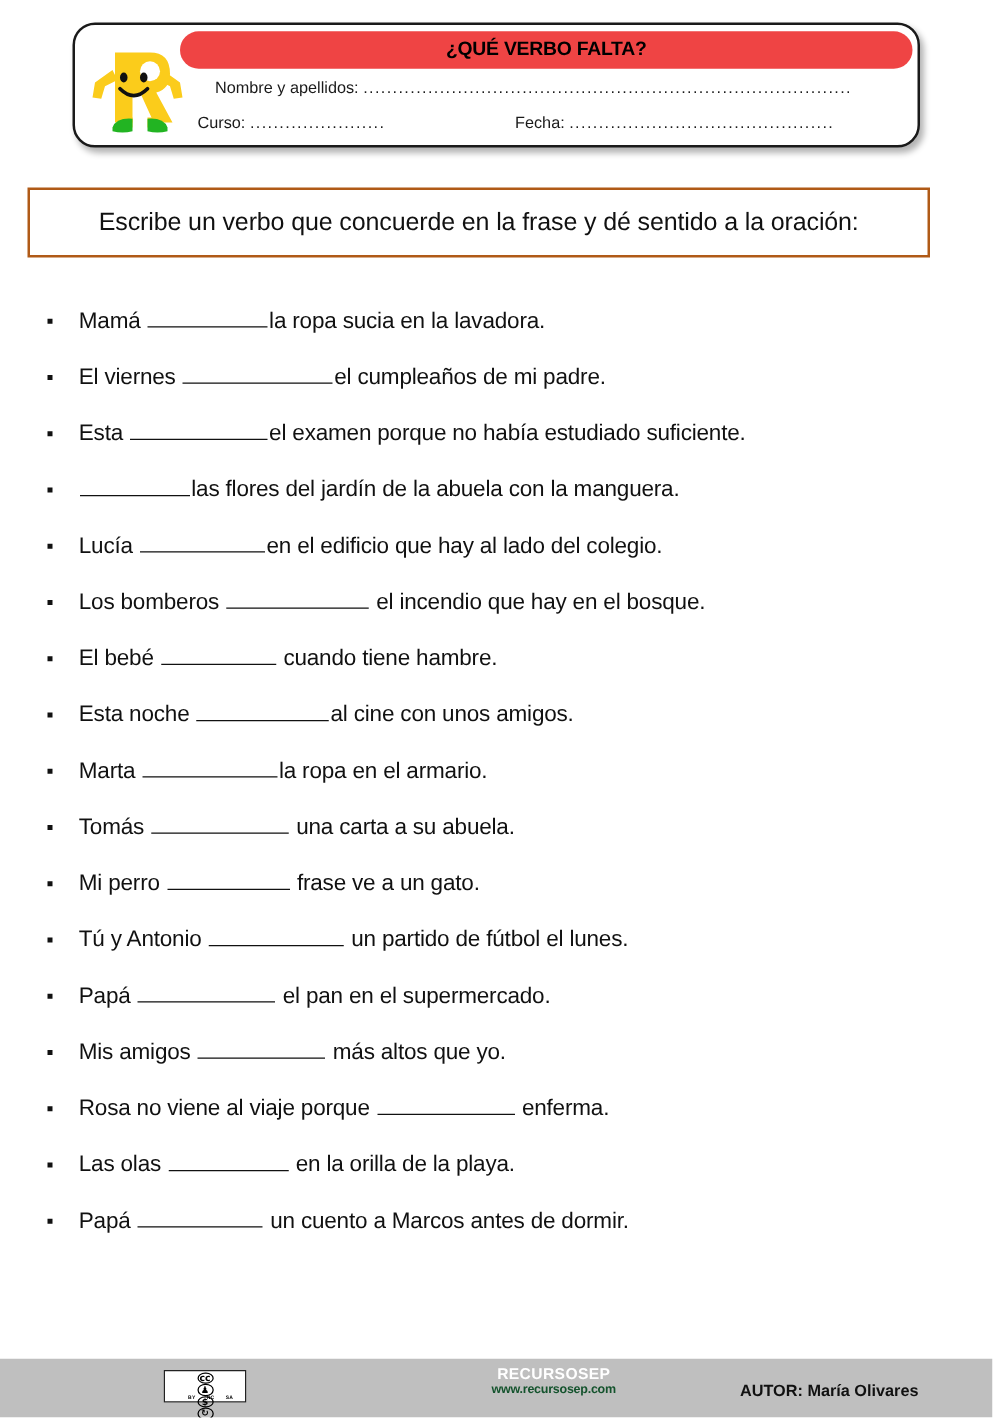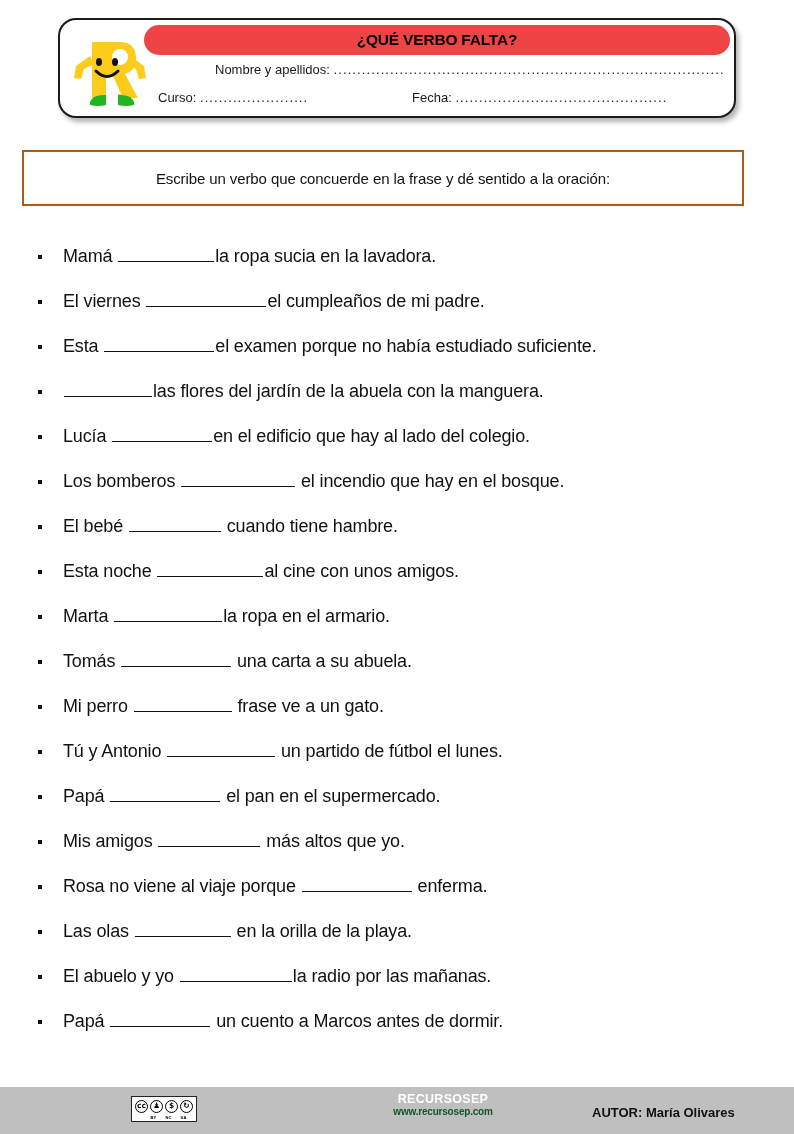--- a/index.html
+++ b/index.html
@@ -54,21 +54,21 @@
     letter-spacing: -0.2px;
     color: #000;
   }
   .field-row {
     position: absolute;
     font-size: 13px;
     color: #1a1a1a;
     white-space: nowrap;
     overflow: hidden;
   }
-  .field-row.name { left: 112px; top: 42px; width: 556px; margin-left: 43px; }
+  .field-row.name { left: 112px; top: 42px; width: 556px; }
   .field-row.curso { left: 98px; top: 70px; width: 250px; }
   .field-row.fecha { left: 352px; top: 70px; width: 316px; }
   .dots {
     letter-spacing: 1.1px;
     font-size: 13px;
   }
 
   
   .instruction-box {
     position: absolute;
@@ -77,21 +77,21 @@
     width: 722px;
     height: 56px;
     border: 2px solid #b05a17;
     background: #ffffff;
     box-sizing: border-box;
     display: flex;
     align-items: center;
     justify-content: center;
   }
   .instruction-box span {
-    font-size: 15px;
+    font-size: 20px;
     color: #111;
     letter-spacing: -0.1px;
   }
 
   
   .exercise-list {
     position: absolute;
     left: 30px;
     top: 234px;
     width: 740px;
@@ -147,20 +147,21 @@
     flex-direction: column;
     justify-content: center;
     box-sizing: border-box;
   }
   .cc-icons {
     display: flex;
     align-items: center;
     justify-content: space-around;
     height: 17px;
     padding: 0 2px;
+    flex-direction: column;
   }
   .cc-circle {
     width: 13px;
     height: 13px;
     border: 1.3px solid #000;
     border-radius: 50%;
     display: flex;
     align-items: center;
     justify-content: center;
     font-size: 7.5px;
@@ -316,24 +317,20 @@
       <span class="bullet"></span>
       <span class="sentence"><span>Mis amigos </span><span class="blank" style="width: 102px;"></span><span> más altos que yo.</span></span>
     </div>
     <div class="exercise-item">
       <span class="bullet"></span>
       <span class="sentence"><span>Rosa no viene al viaje porque </span><span class="blank" style="width: 110px;"></span><span> enferma.</span></span>
     </div>
     <div class="exercise-item">
       <span class="bullet"></span>
       <span class="sentence"><span>Las olas </span><span class="blank" style="width: 96px;"></span><span> en la orilla de la playa.</span></span>
-    </div>
-    <div class="exercise-item">
-      <span class="bullet"></span>
-      <span class="sentence"><span>El abuelo y yo </span><span class="blank" style="width: 112px;"></span><span>la radio por las mañanas.</span></span>
     </div>
     <div class="exercise-item">
       <span class="bullet"></span>
       <span class="sentence"><span>Papá </span><span class="blank" style="width: 100px;"></span><span> un cuento a Marcos antes de dormir.</span></span>
     </div>
   </div>
 
 <div class="footer-bar">
 
   <div class="cc-badge">

